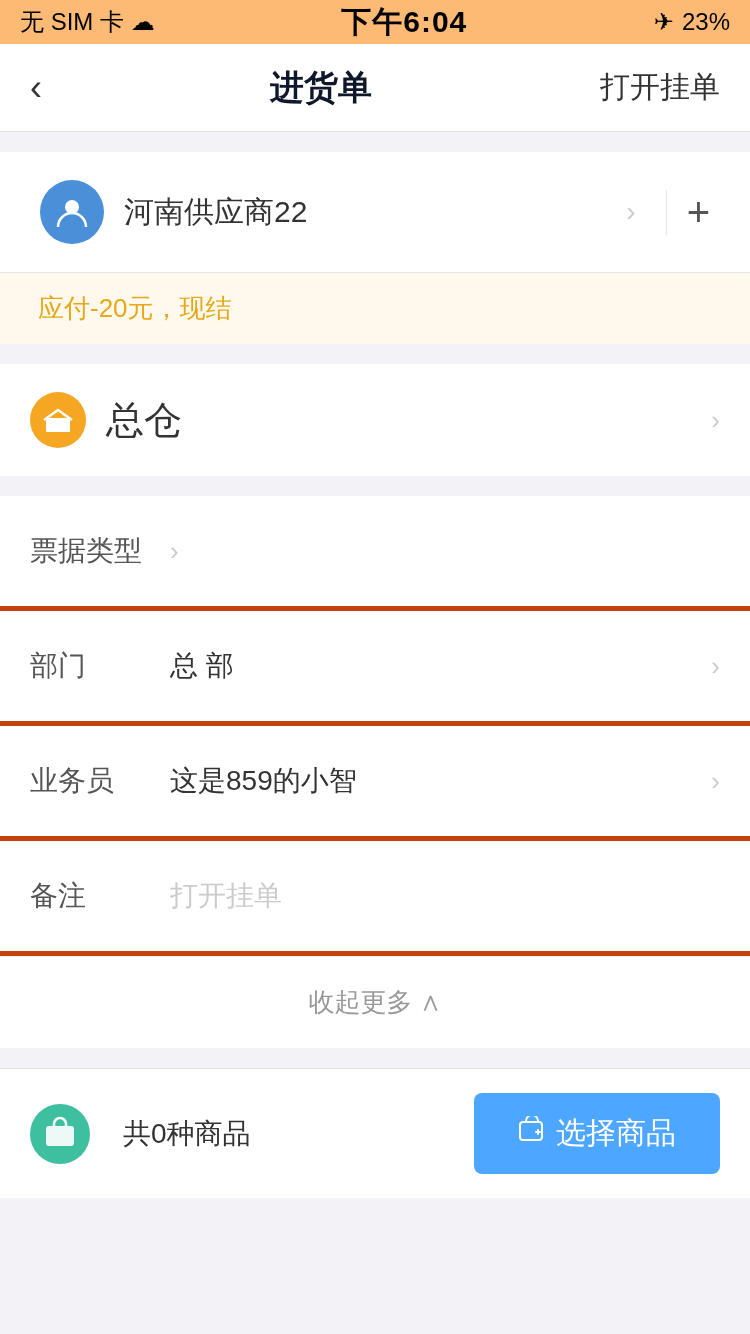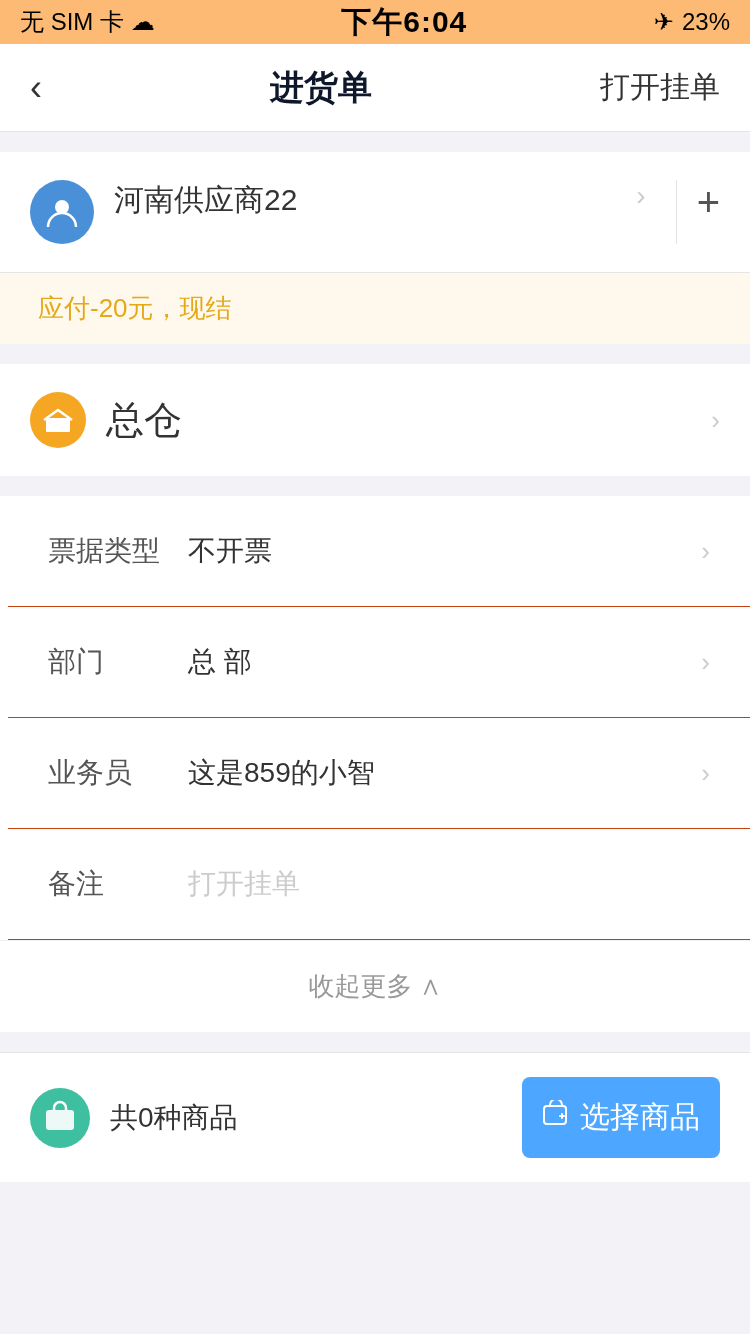--- a/index.html
+++ b/index.html
@@ -64,21 +64,22 @@
     }
 
     
     .card {
       background: #fff;
     }
 
     
     .supplier-row {
       display: flex;
-      padding: 28px 30px;
+      align-items: center;
+      padding: 28px 40px;
       background: #fff;
       border-bottom: 1px solid #e5e5e5;
       position: relative;
     }
     .supplier-avatar {
       width: 64px;
       height: 64px;
       border-radius: 50%;
       background: #4a90d9;
       display: flex;
@@ -146,24 +147,23 @@
     }
     .chevron {
       font-size: 26px;
       color: #ccc;
     }
 
     
     .form-row {
       display: flex;
       align-items: center;
-      padding: 36px 40px;
-      background: #fff;
-      border-bottom: 1px solid #c2410c;
-      margin-left: 8px;
+      padding: 36px 30px;
+      background: #fff;
+      border-bottom: 5px solid #c2410c;
     }
     .form-label {
       font-size: 28px;
       color: #555;
       width: 140px;
       flex-shrink: 0;
     }
     .form-value {
       flex: 1;
       font-size: 28px;
@@ -205,26 +205,27 @@
       display: flex;
       align-items: center;
       justify-content: center;
       margin-right: 20px;
       flex-shrink: 0;
     }
     .product-count {
       flex: 1;
       font-size: 28px;
       color: #333;
+      margin-left: 13px;
     }
     .select-btn {
       background: #4da6ff;
       color: #fff;
       border-radius: 8px;
-      padding: 20px 20px;
+      padding: 20px 44px;
       font-size: 30px;
       display: flex;
       align-items: center;
       gap: 10px;
       cursor: pointer;
     }
 
     
     .gray-fill {
       background: #f2f2f7;
@@ -286,21 +287,20 @@
     <span class="chevron">›</span>
   </div>
 </div>
 
 <div class="section-gap"></div>
 
 <div class="card">
 
   <div class="form-row">
     <span class="form-label">票据类型</span>
-    <span class="form-value">不开票</span>
     <span class="chevron">›</span>
   </div>
 
   <div class="form-row">
     <span class="form-label">部门</span>
     <span class="form-value">总 部</span>
     <span class="chevron">›</span>
   </div>
 
   <div class="form-row">

